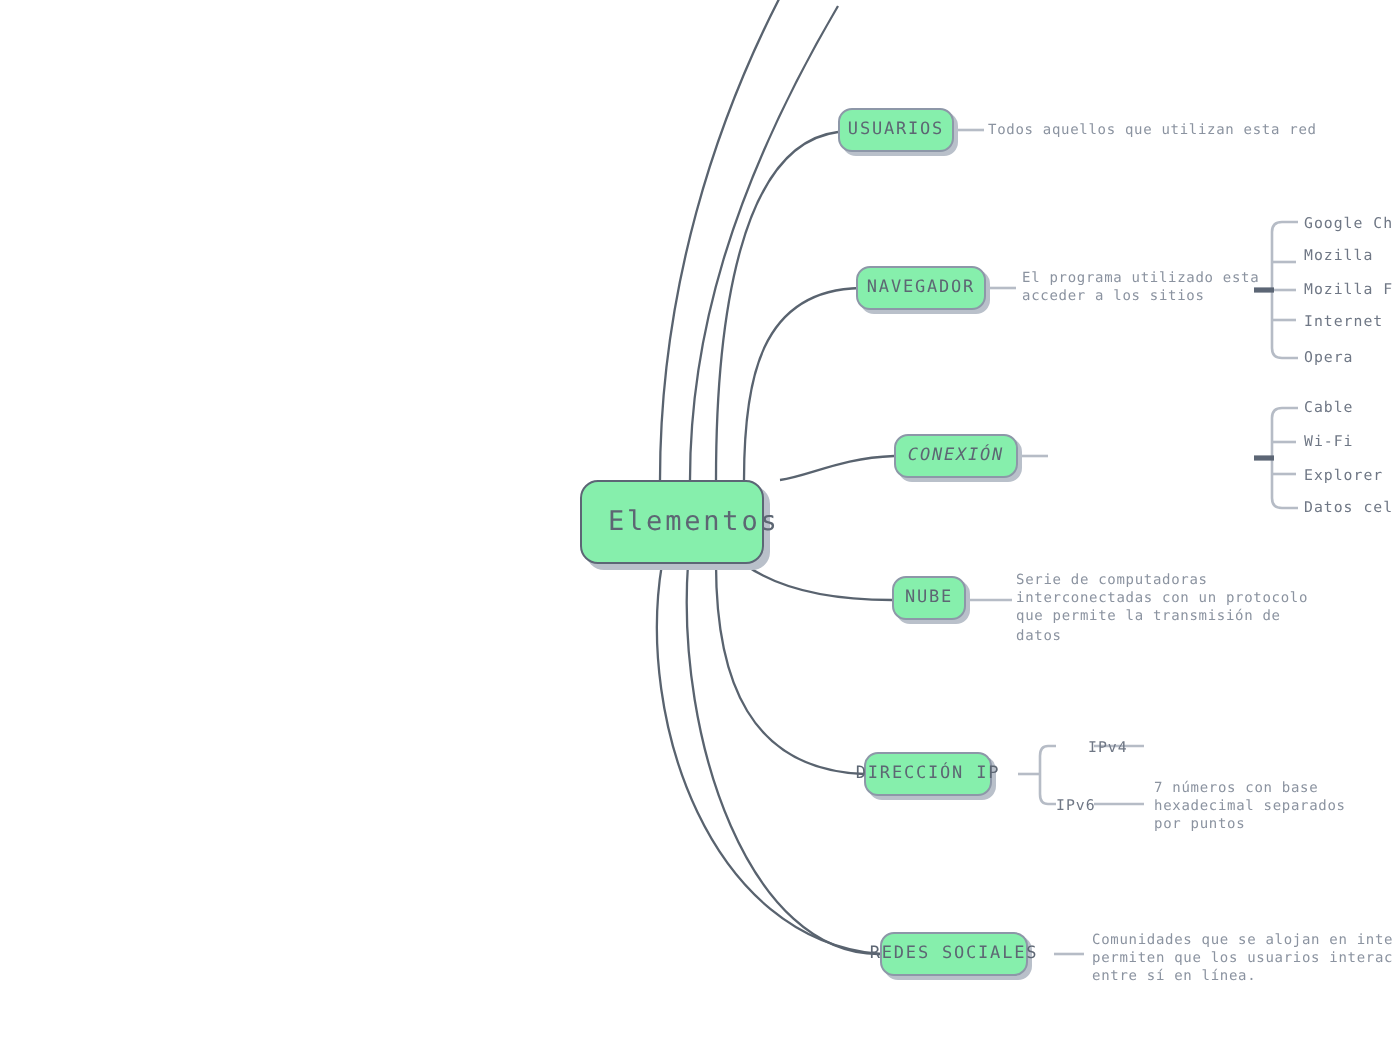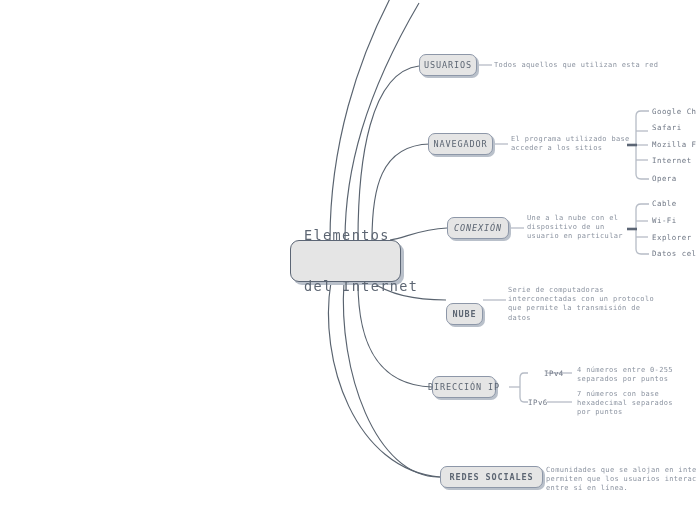--- a/index.html
+++ b/index.html
@@ -13,21 +13,21 @@
   #canvas{position:absolute;left:0;top:0;width:697px;height:520px;overflow:hidden;}
 
   svg.links{position:absolute;left:0;top:0;width:697px;height:520px;overflow:hidden;}
 
   
   .node{
     position:absolute;
     box-sizing:border-box;
     border:1px solid #8d97a8;
     border-radius:7px;
-    background:#e5e5e5;
+    background:#86efac;
     color:#5d6673;
     display:flex;
     align-items:center;
     justify-content:center;
     letter-spacing:0.9px;
     box-shadow:2px 2px 0 0 #b9c0ca;
     white-space:pre;
   }
   .node.root{
     border:1px solid #5c6675;
@@ -124,70 +124,64 @@
       <line x1="636" y1="221" x2="648" y2="221"></line>
       <line x1="636" y1="237" x2="648" y2="237"></line>
     </g>
     <line x1="627" y1="229" x2="637" y2="229" stroke="#5c6675" stroke-width="2.6"></line>
 
     <g fill="none" stroke="#b6bcc6" stroke-width="1.3">
       <path d="M 528 373 L 524 373 Q 520 373 520 378 L 520 397 Q 520 402 524 402 L 528 402"></path>
     </g>
   </svg>
 
-  <div class="node root" style="left:290px;top:240px;width:111px;height:42px;">
+  <div class="node root" style="left:290px;top:240px;width:92px;height:42px;">
     <div>
       <div>Elementos</div>
-      <div>del Internet</div>
     </div>
   </div>
 
   <div class="node main" style="left:419px;top:54px;width:58px;">USUARIOS</div>
 
   <div class="node main" style="left:428px;top:133px;width:65px;">NAVEGADOR</div>
 
   <div class="node main" style="left:447px;top:217px;width:62px;font-style:italic;">CONEXIÓN</div>
 
-  <div class="node main" style="left:446px;top:303px;width:37px;font-weight:bold;">NUBE</div>
+  <div class="node main" style="left:446px;top:288px;width:37px;">NUBE</div>
 
   <div class="node main" style="left:432px;top:376px;width:64px;">DIRECCIÓN IP</div>
 
-  <div class="node main" style="left:440px;top:466px;width:103px;font-weight:bold;">REDES SOCIALES</div>
+  <div class="node main" style="left:440px;top:466px;width:74px;">REDES SOCIALES</div>
 
   <div class="desc" style="left:494px;top:61px;">Todos aquellos que utilizan esta red</div>
 
-  <div class="desc" style="left:511px;top:135px;">El programa utilizado base
+  <div class="desc" style="left:511px;top:135px;">El programa utilizado esta
 acceder a los sitios</div>
 
-  <div class="desc" style="left:527px;top:214px;">Une a la nube con el
-dispositivo de un
-usuario en particular</div>
 
   <div class="desc" style="left:508px;top:286px;">Serie de computadoras
 interconectadas con un protocolo
 que permite la transmisión de
 datos</div>
 
   <div class="desc" style="left:546px;top:466px;">Comunidades que se alojan en internet y
 permiten que los usuarios interactúen
 entre sí en línea.</div>
 
   <div class="leaf" style="left:652px;top:107px;">Google Chrome</div>
-  <div class="leaf" style="left:652px;top:123px;">Safari</div>
+  <div class="leaf" style="left:652px;top:123px;">Mozilla</div>
   <div class="leaf" style="left:652px;top:140px;">Mozilla Firefox</div>
   <div class="leaf" style="left:652px;top:156px;">Internet Explorer</div>
   <div class="leaf" style="left:652px;top:174px;">Opera</div>
 
   <div class="leaf" style="left:652px;top:199px;">Cable</div>
   <div class="leaf" style="left:652px;top:216px;">Wi-Fi</div>
   <div class="leaf" style="left:652px;top:233px;">Explorer</div>
   <div class="leaf" style="left:652px;top:249px;">Datos celulares</div>
 
   <div class="leaf" style="left:528px;top:369px;margin-left:16px;">IPv4</div>
-  <div class="desc" style="left:577px;top:366px;">4 números entre 0-255
-separados por puntos</div>
 
   <div class="leaf" style="left:528px;top:398px;">IPv6</div>
   <div class="desc" style="left:577px;top:390px;">7 números con base
 hexadecimal separados
 por puntos</div>
 
 </div>
 
 </body></html>

